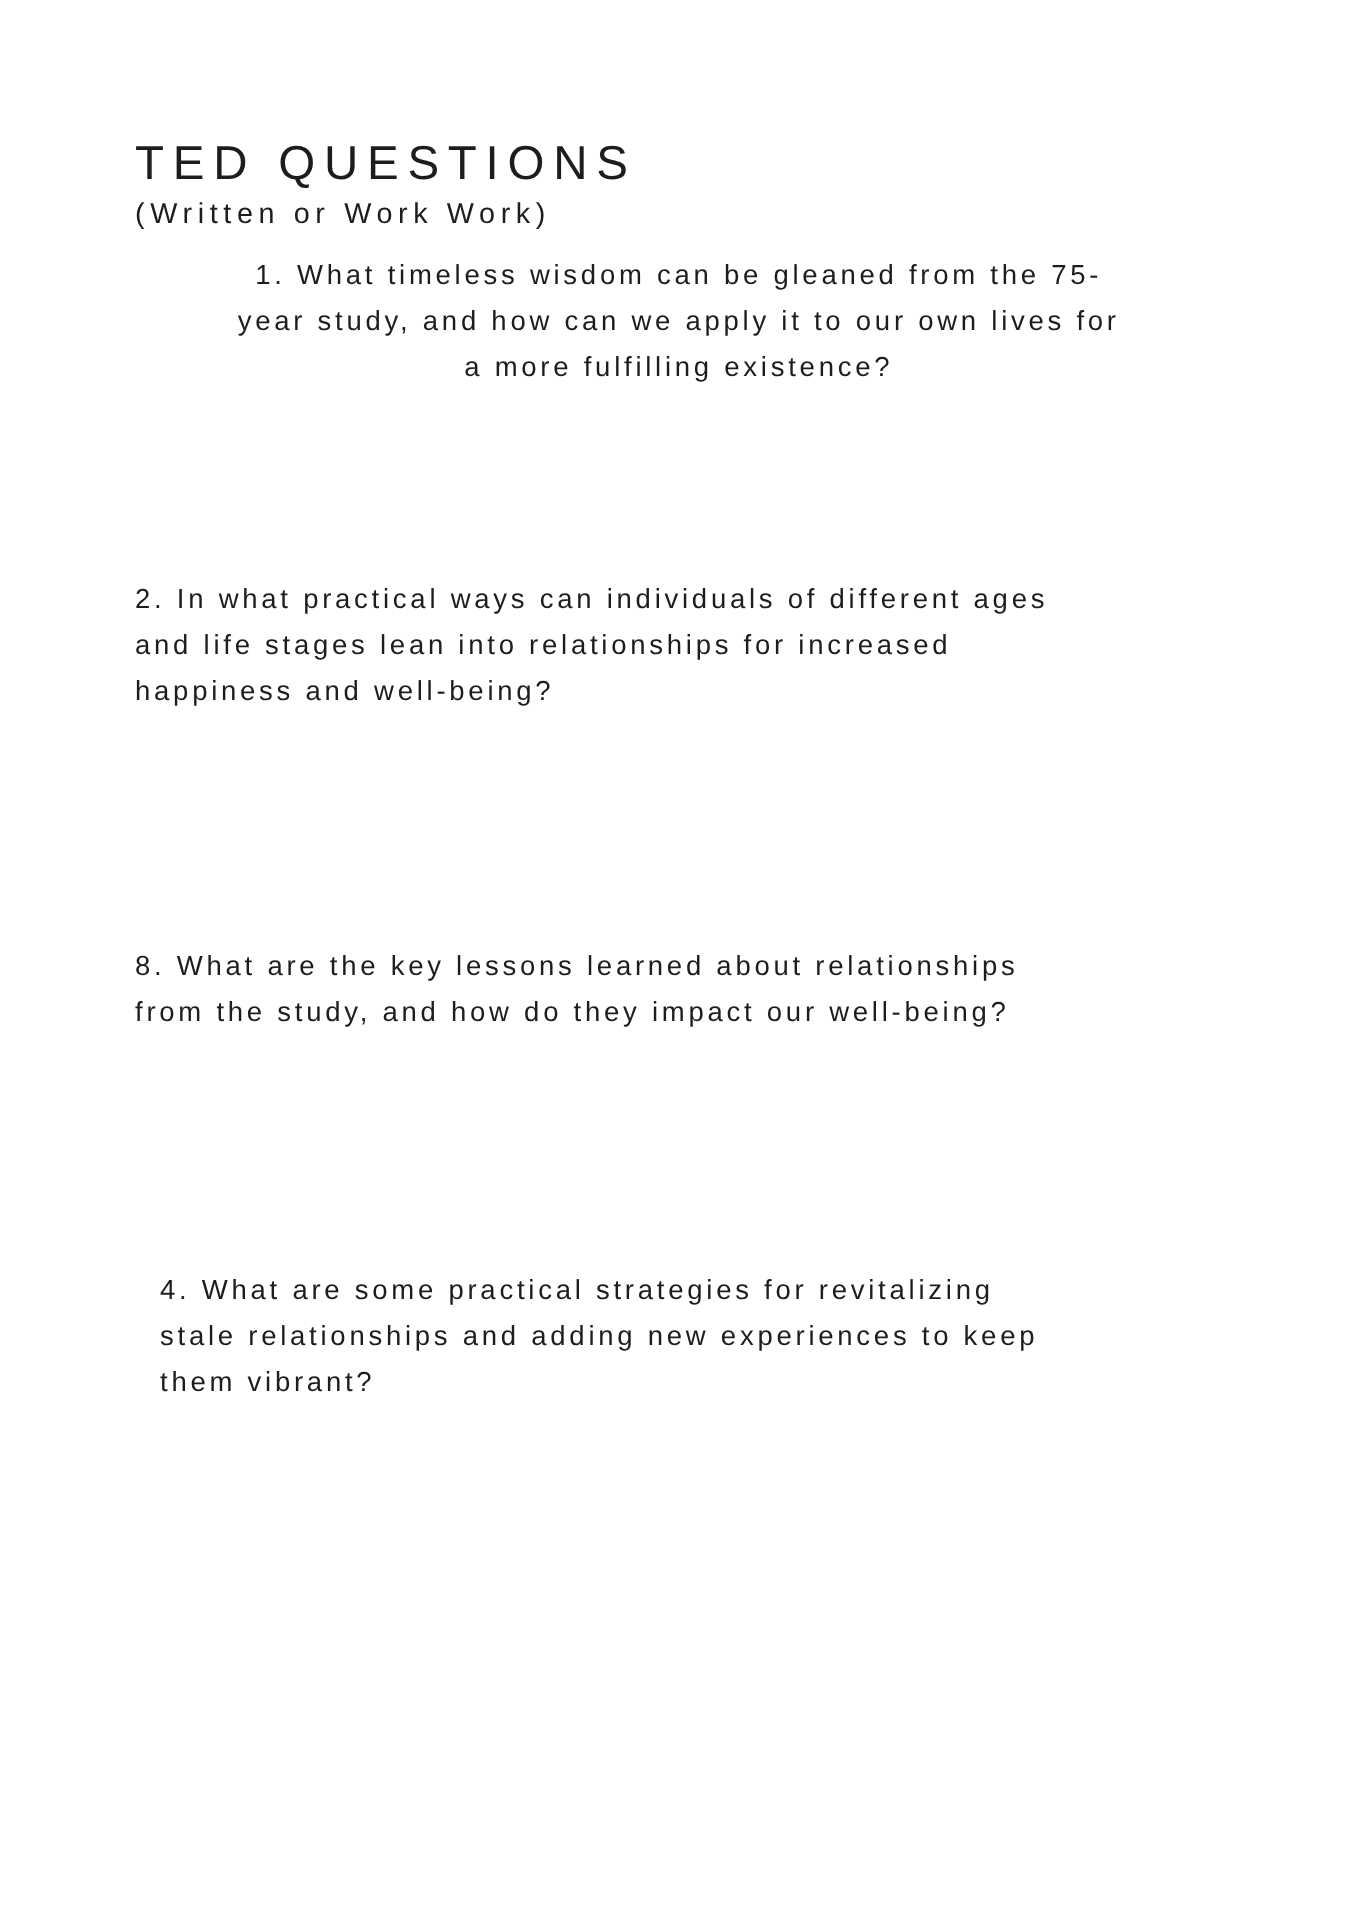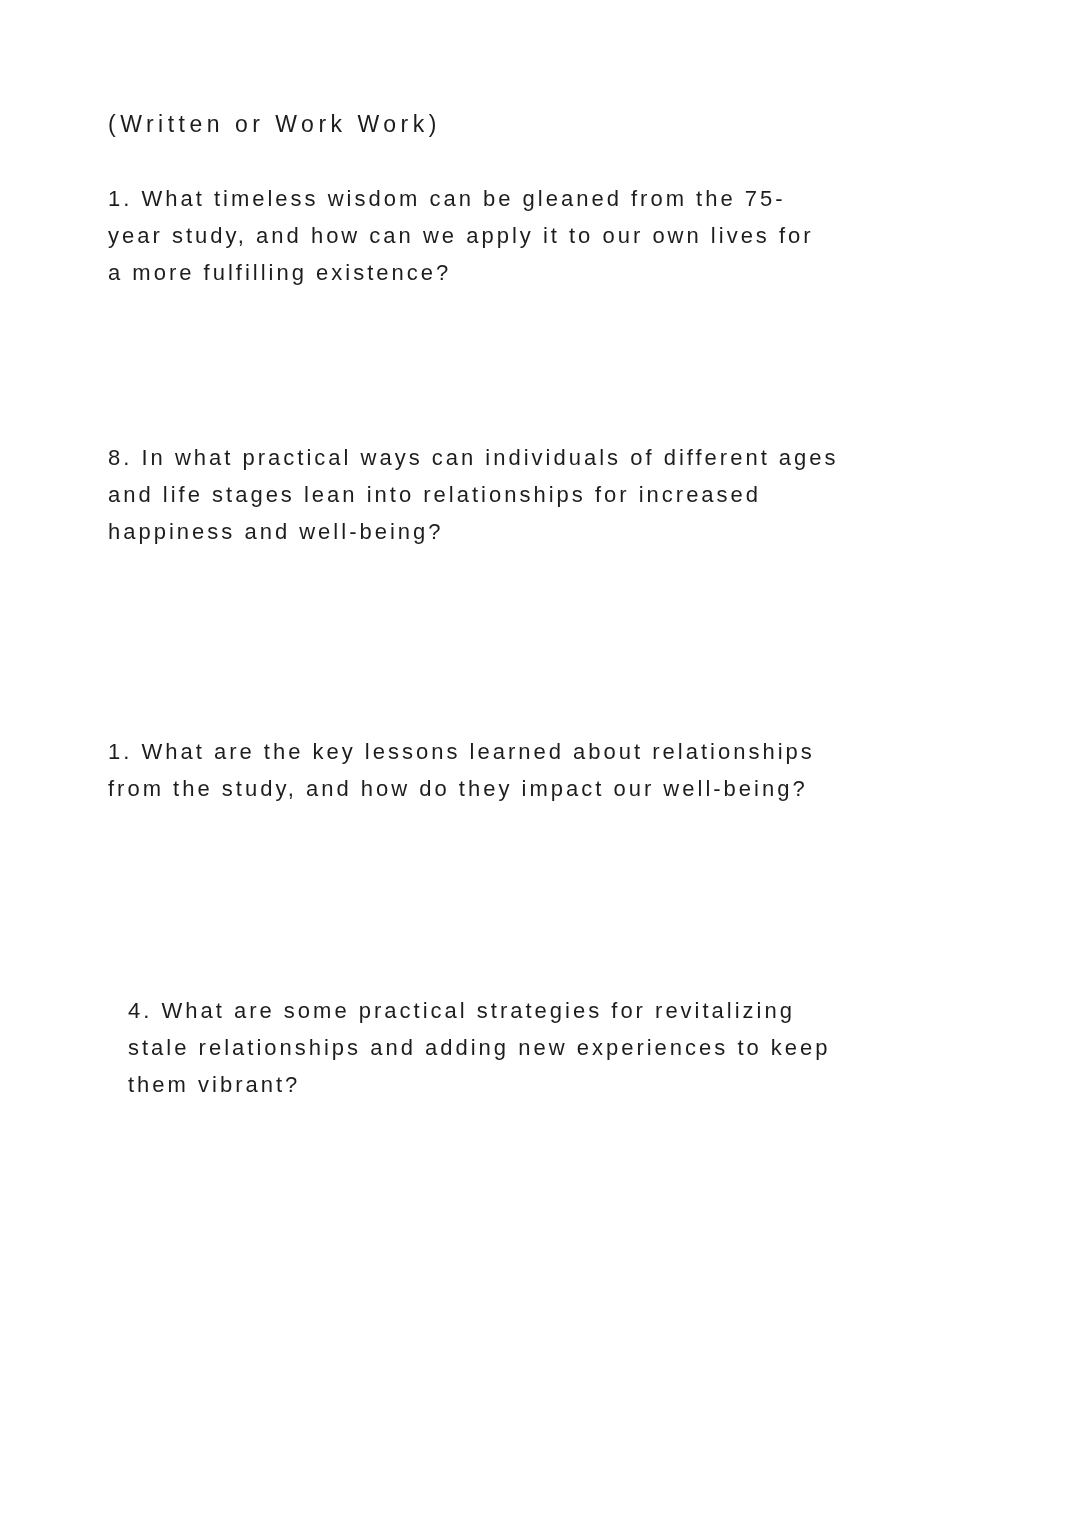--- a/index.html
+++ b/index.html
@@ -40,38 +40,39 @@
   .question {
     margin: 0;
     max-width: 872px;
     font-weight: 400;
     font-size: 22px;
     line-height: 37px;
     letter-spacing: 3px;
     color: #1d1d1d;
     white-space: pre-line; 
   }
-  .q1 { margin-top: 40px; margin-bottom: 148px; }
+  .q1 { margin-top: 15px; margin-bottom: 148px; text-align: center; }
   .q2 { margin-bottom: 183px; }
   .q3 { margin-bottom: 185px; }
   .q4 { margin-bottom: 0; margin-left: 20px; }
 </style>
 </head>
 <body>
 
 <div class="page">
+  <h1 class="title">TED QUESTIONS</h1>
   <div class="subtitle">(Written or Work Work)</div>
 
   <p class="question q1">1. What timeless wisdom can be gleaned from the 75-
 year study, and how can we apply it to our own lives for
 a more fulfilling existence?</p>
 
-  <p class="question q2">8. In what practical ways can individuals of different ages
+  <p class="question q2">2. In what practical ways can individuals of different ages
 and life stages lean into relationships for increased
 happiness and well-being?</p>
 
-  <p class="question q3">1. What are the key lessons learned about relationships
+  <p class="question q3">8. What are the key lessons learned about relationships
 from the study, and how do they impact our well-being?</p>
 
   <p class="question q4">4. What are some practical strategies for revitalizing
 stale relationships and adding new experiences to keep
 them vibrant?</p>
 </div>
 
 </body></html>

